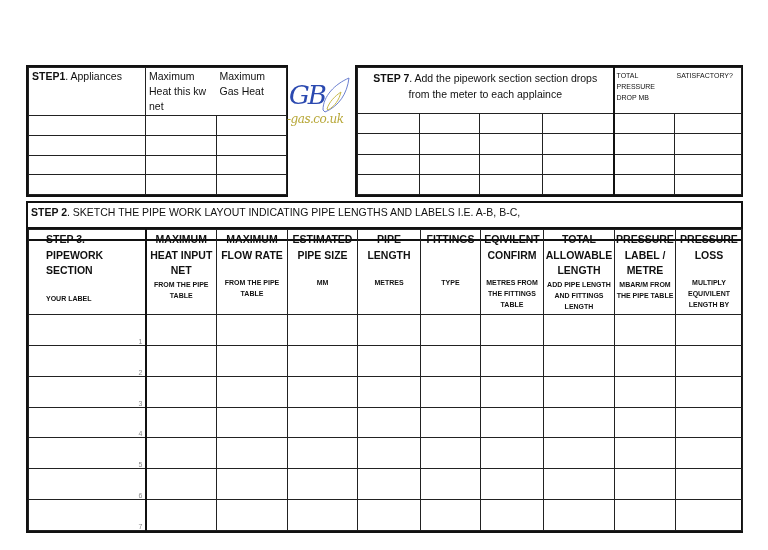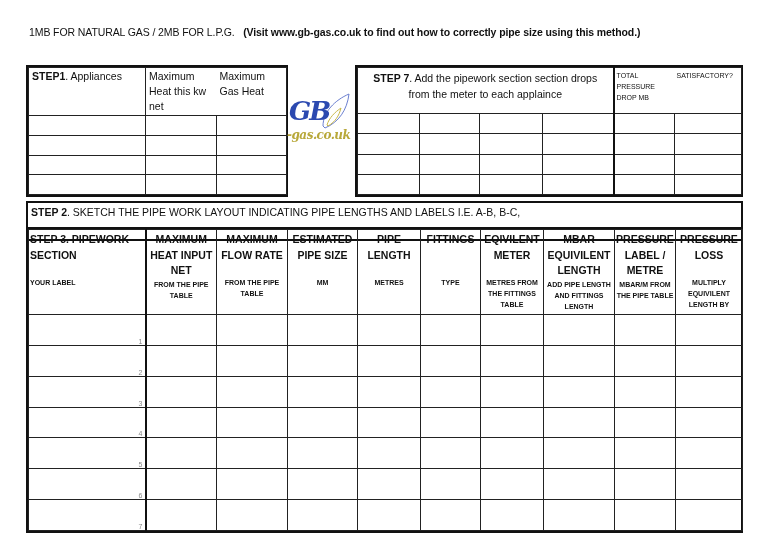--- a/index.html
+++ b/index.html
@@ -15,36 +15,32 @@
   .h1cell { font-size: 10.5px; line-height: 15px; padding: 1px 3px; }
   .step4 { left: 355px; top: 65px; width: 388px; height: 132px; }
   .step4 table { width: 100%; height: 100%; }
   .s4head { font-size: 10.5px; line-height: 16px; text-align: center; padding: 2px 4px; }
   .tiny { font-size: 7px; line-height: 11px; padding: 2px 2px; }
   .step2 { left: 26px; top: 201px; width: 717px; height: 40px; font-size: 10.5px; line-height: 18px; padding-left: 3px; }
   .step3 { left: 26px; top: 227px; width: 717px; height: 306px; }
   .step3 table { width: 100%; height: 100%; }
   .th { text-align: center; font-weight: bold; font-size: 10.5px; line-height: 15.5px; padding: 2px 1px 0 1px; }
   .th .sub { display: block; font-size: 7px; line-height: 11px; margin-top: 6px; font-weight: bold; }
-  .th.left { text-align: left; padding-left: 1px; }
+  .th.left { text-align: left; padding-left: 17px; }
   .thick-left { border-left: 2px solid #111; }
   .rownum { position: relative; }
   .rownum span { position: absolute; right: 2px; bottom: 0; font-size: 7px; color: #888; }
-  .logo { position: absolute; left: 287px; top: 92px; width: 64px; height: 58px; font-weight: bold; }
+  .logo { position: absolute; left: 287px; top: 76px; width: 64px; height: 58px; }
   .logo .gb { position: absolute; left: 2px; top: 4px; font-family: "DejaVu Serif", serif; font-style: italic; font-size: 26px; color: #2b49b0; letter-spacing: -2px; }
   .logo .site { position: absolute; left: 0px; top: 36px; font-family: "DejaVu Serif", serif; font-style: italic; font-size: 12px; color: #b8a83a; letter-spacing: -0.5px; }
 </style>
 </head>
 <body>
 
 <div class="intro">
-  <div>
-    <span>1MB FOR NATURAL GAS / 2MB FOR L.P.G.</span>&nbsp;&nbsp;
-    <b>(Visit www.gb-gas.co.uk  to find out how to correctly pipe size using this method.)</b>
-  </div>
 </div>
 
 <div class="box step1">
   <table>
     <colgroup>
         <col style="width:117px">
         <col style="width:71px">
         <col style="width:70px">
       </colgroup>
     <tbody>
@@ -157,22 +153,22 @@
         <col style="width:67px">
     </colgroup>
     <tbody>
         <tr style="height:85px">
       <td class="th left" style="border-right:2px solid #111"><span>STEP 3. PIPEWORK SECTION</span><span class="sub" style="margin-top:14px">YOUR LABEL</span></td>
       <td class="th"><span>MAXIMUM HEAT INPUT NET</span><span class="sub" style="margin-top:0">FROM  THE PIPE TABLE</span></td>
       <td class="th"><span>MAXIMUM FLOW RATE</span><span class="sub" style="margin-top:14px">FROM  THE PIPE TABLE</span></td>
       <td class="th"><span>ESTIMATED PIPE SIZE</span><span class="sub" style="margin-top:14px">MM</span></td>
       <td class="th"><span>PIPE LENGTH</span><span class="sub" style="margin-top:14px">METRES</span></td>
       <td class="th"><span>FITTINGS</span><span class="sub" style="margin-top:29px">TYPE</span></td>
-      <td class="th"><span>EQIVILENT METER</span><span class="sub" style="margin-top:14px">METRES FROM THE FITTINGS TABLE</span></td>
-      <td class="th"><span>MBAR EQUIVILENT LENGTH</span><span class="sub" style="margin-top:0">ADD PIPE LENGTH AND FITTINGS LENGTH</span></td>
+      <td class="th"><span>EQIVILENT CONFIRM</span><span class="sub" style="margin-top:14px">METRES FROM THE FITTINGS TABLE</span></td>
+      <td class="th"><span>TOTAL ALLOWABLE LENGTH</span><span class="sub" style="margin-top:0">ADD PIPE LENGTH AND FITTINGS LENGTH</span></td>
       <td class="th"><span>PRESSURE LABEL / METRE</span><span class="sub" style="margin-top:0">MBAR/M FROM THE PIPE TABLE</span></td>
       <td class="th"><span>PRESSURE LOSS</span><span class="sub" style="margin-top:14px">MULTIPLY EQUIVILENT LENGTH BY</span></td>
     </tr>
     <tr>
       <td class="rownum" style="border-right:2px solid #111">
             <span>1</span>
           </td>
       <td></td>
           <td></td>
           <td></td>

